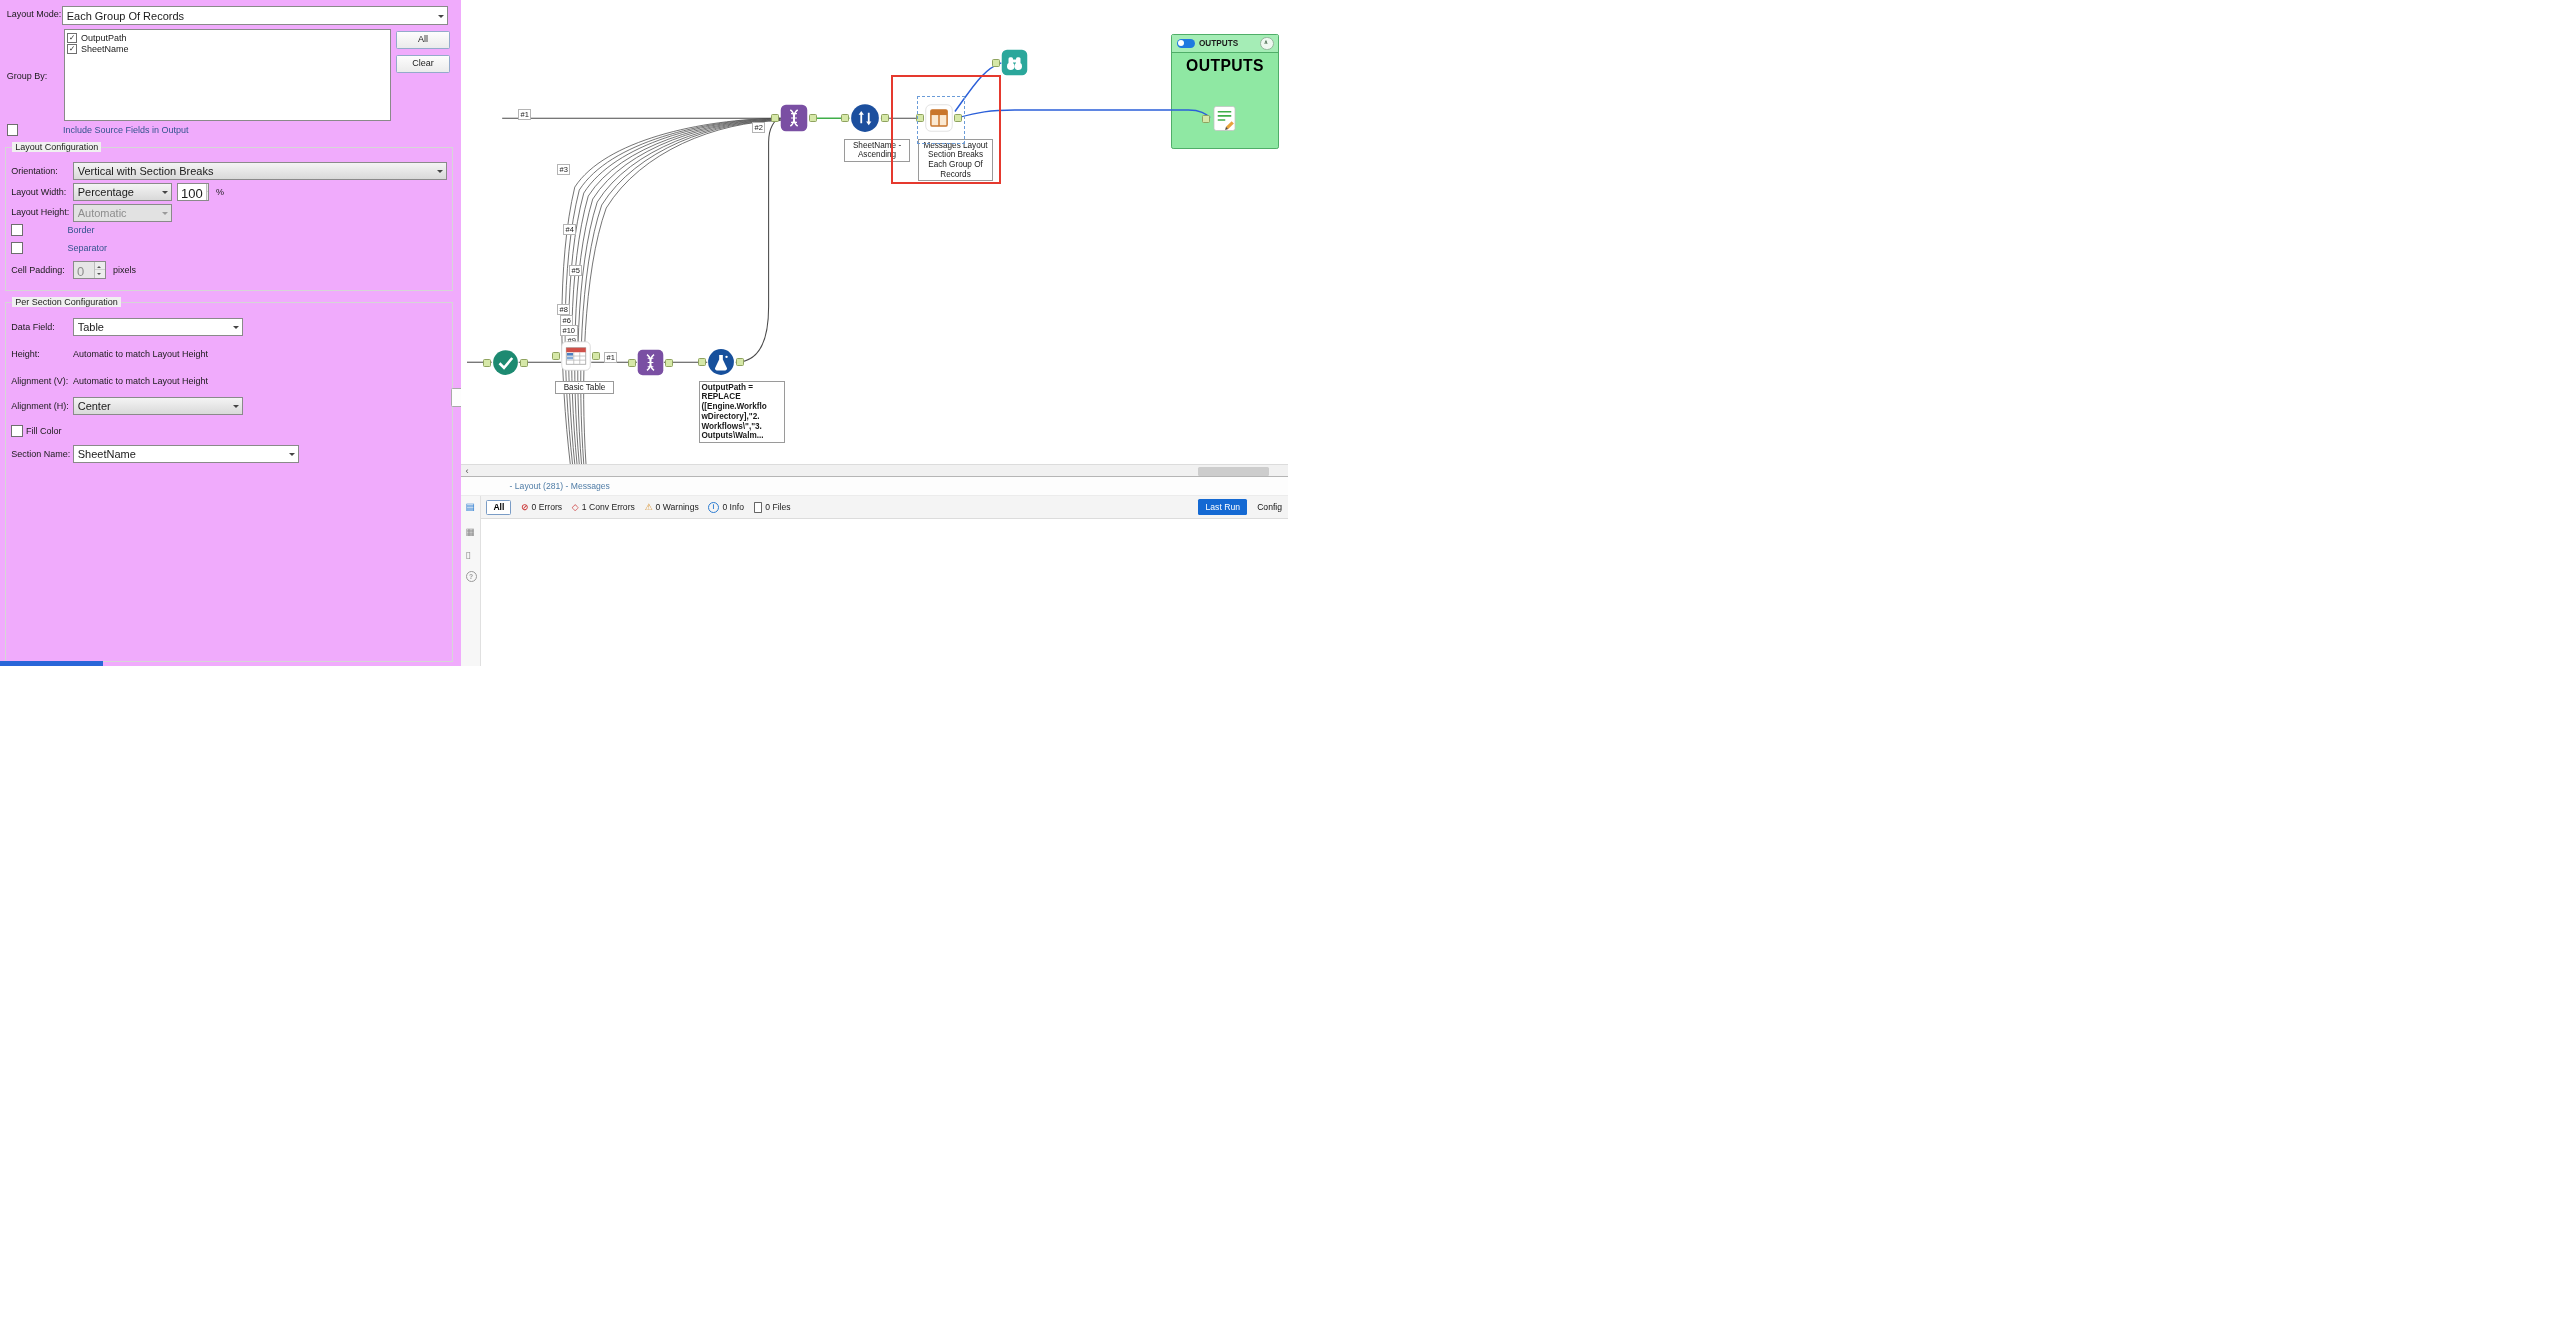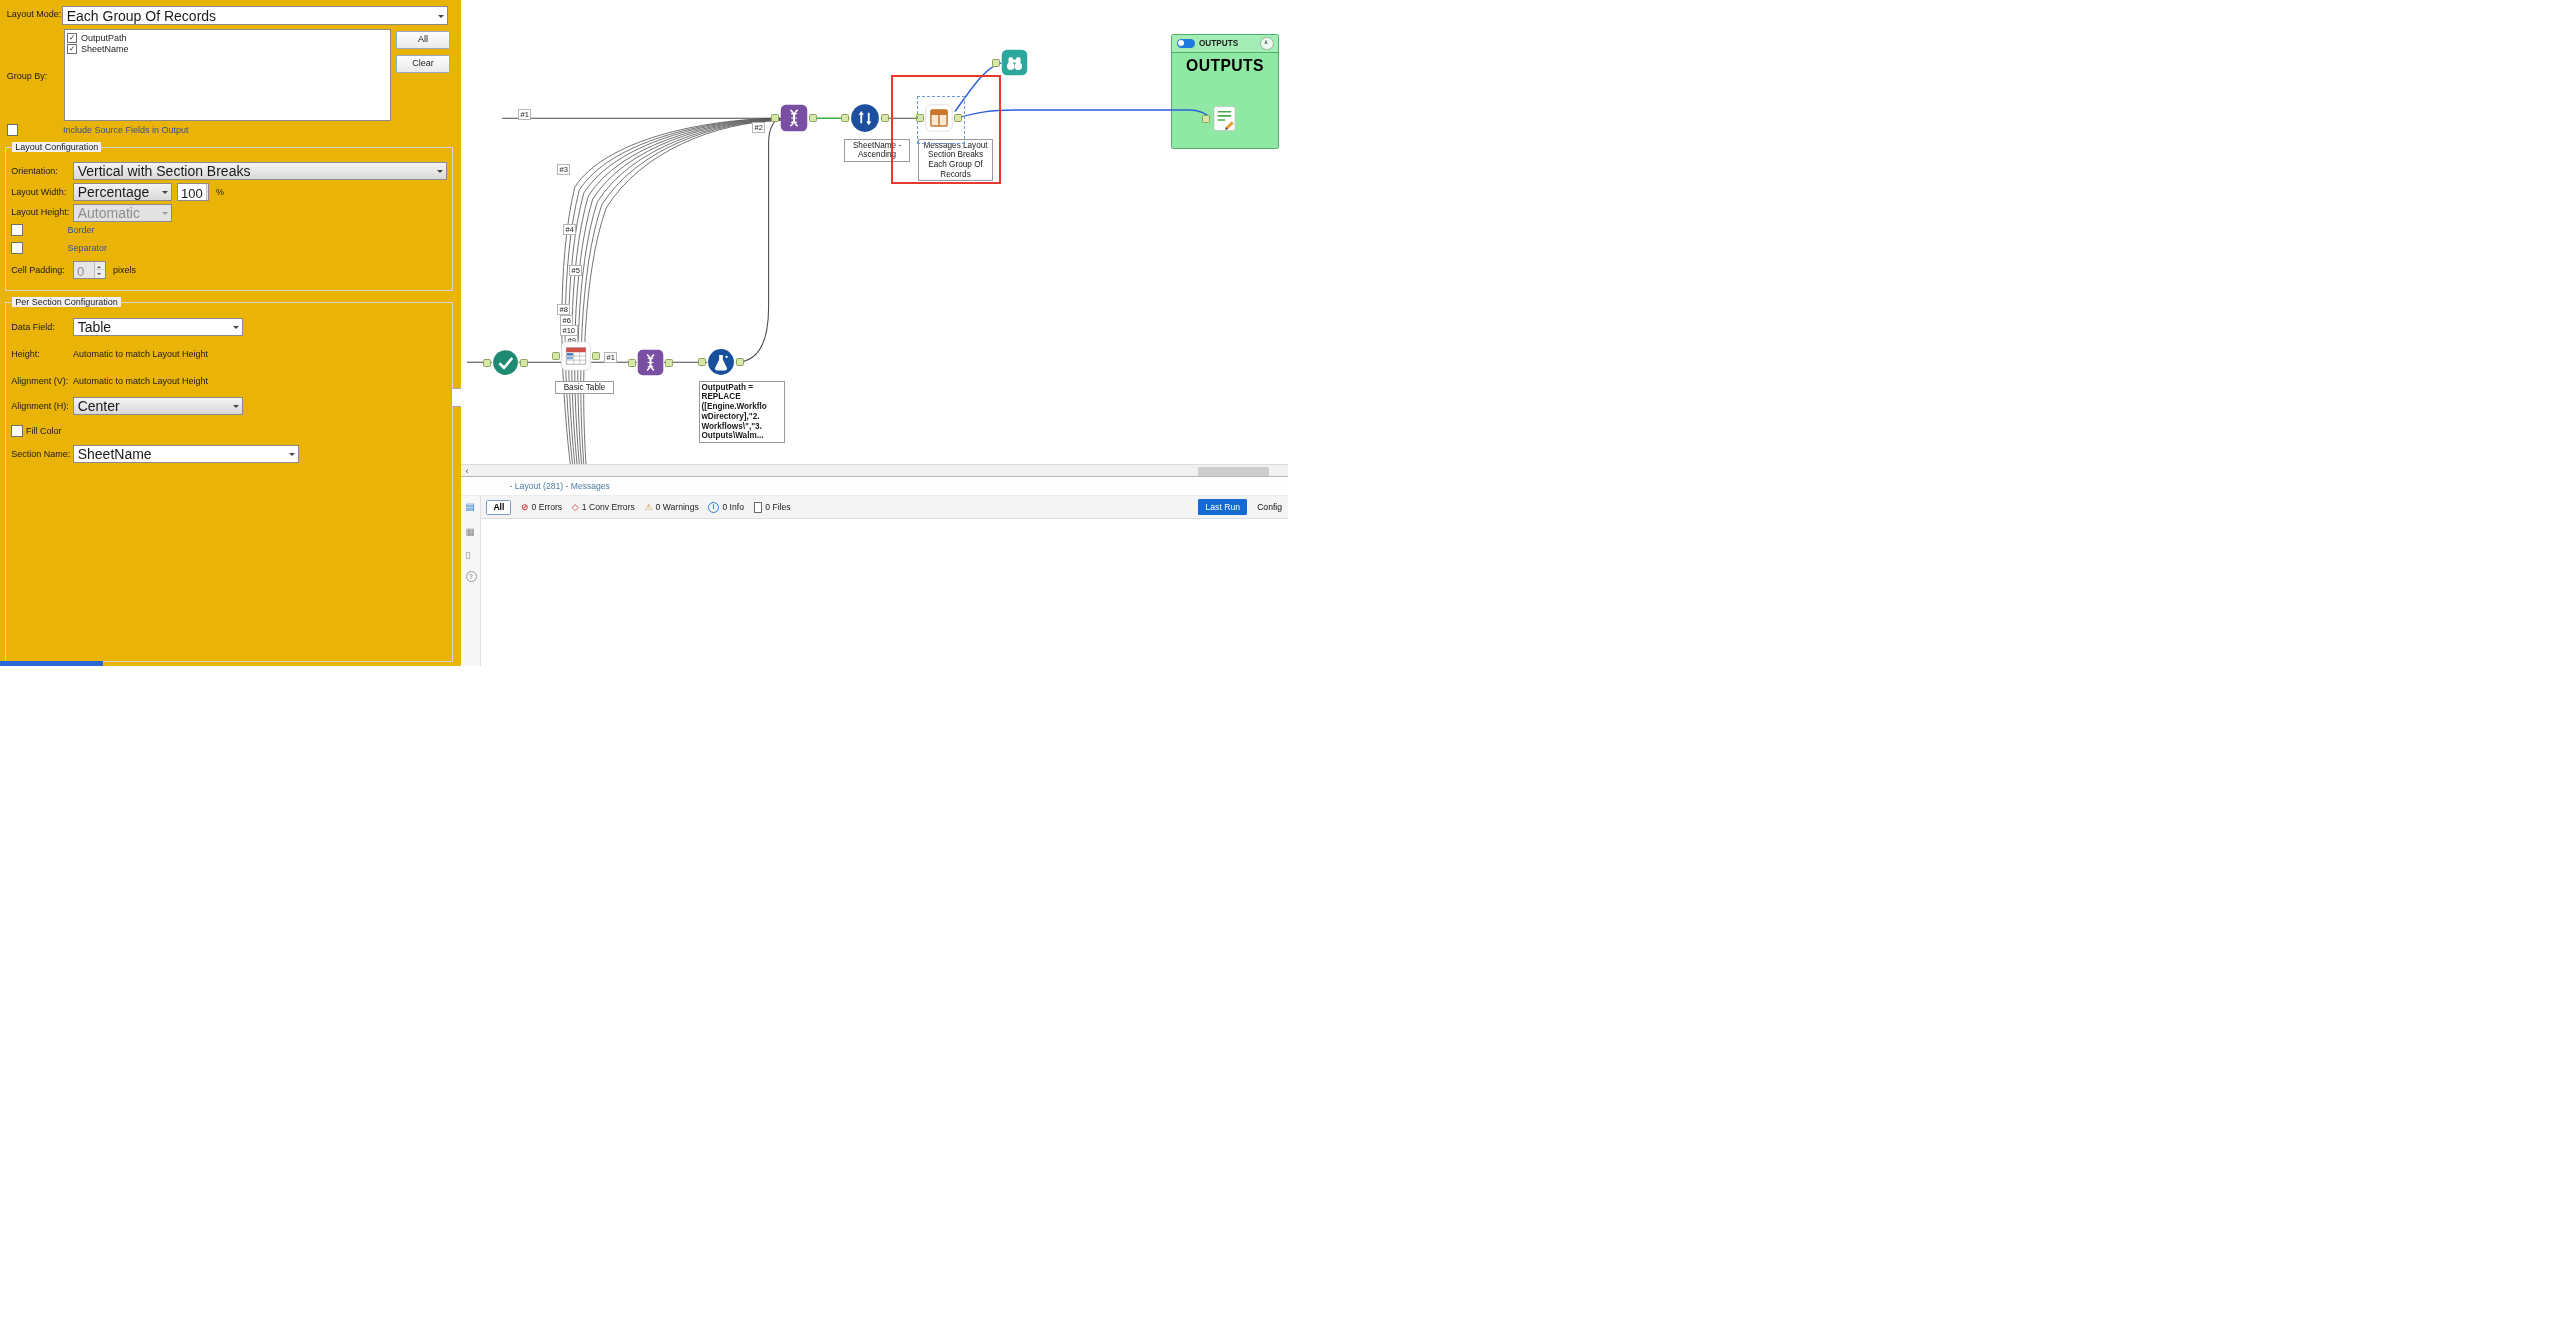--- a/index.html
+++ b/index.html
@@ -1,23 +1,23 @@
 <!DOCTYPE html>
 <html style="font-size:12px"><head>
 <meta charset="utf-8">
 <style>
   html,body{margin:0;padding:0;background:#fff;}
   #root{position:relative;width:1288px;height:666px;overflow:hidden;
         font-family:"Liberation Sans","DejaVu Sans",sans-serif;font-size:9px;color:#1a1a1a;}
   
-  .config-panel{position:absolute;left:0;top:0;width:461px;height:666px;background:#eab308;border-right:0.7px solid #c3c3c3;}
+  .config-panel{position:absolute;left:0;top:0;width:461px;height:666px;background:#f0abfc;border-right:0.7px solid #c3c3c3;}
   .lbl{position:absolute;font-size:9px;white-space:nowrap;color:#1a1a1a;}
   .lbl.blue{color:#33548e;padding-left:42px;}
   .combo{position:absolute;height:15.7px;border:0.7px solid #8a8a8a;background:#fff;display:flex;align-items:center;overflow:hidden;}
-  .combo .cval{padding:0 3.7px;white-space:nowrap;flex:1;font-size:14px;}
+  .combo .cval{padding:0 3.7px;white-space:nowrap;flex:1;font-size:11px;}
   .combo .carr{width:12px;align-self:stretch;display:flex;align-items:center;justify-content:center;}
   .combo .carr::after{content:"";border:3px solid transparent;border-top-color:#444;margin-top:5.2px;}
   .combo.gray{background:linear-gradient(#f4f4f4,#d9d9d9);}
   .combo.disabled{background:#e2e2e2;color:#8d8d8d;}
   .combo.disabled .carr::after{border-top-color:#9a9a9a;}
   .btn{position:absolute;background:linear-gradient(#fdfdfd,#ebebeb);border:0.7px solid #94aacb;font-size:9px;text-align:center;line-height:14px;border-radius:1.5px;cursor:default;}
   .cb{position:absolute;width:9.7px;height:9.7px;background:#fff;border:0.7px solid #6e6e6e;}
   .cb.checked::after{content:"✓";position:absolute;left:0.7px;top:-1.5px;font-size:9px;font-weight:bold;color:#222;}
   .groupbox{position:absolute;border:0.7px solid #d6d6d6;}
   .gb-legend{position:absolute;top:-6px;left:6px;background:#f0f0f0;padding:0 3px;font-size:9px;color:#222;}

